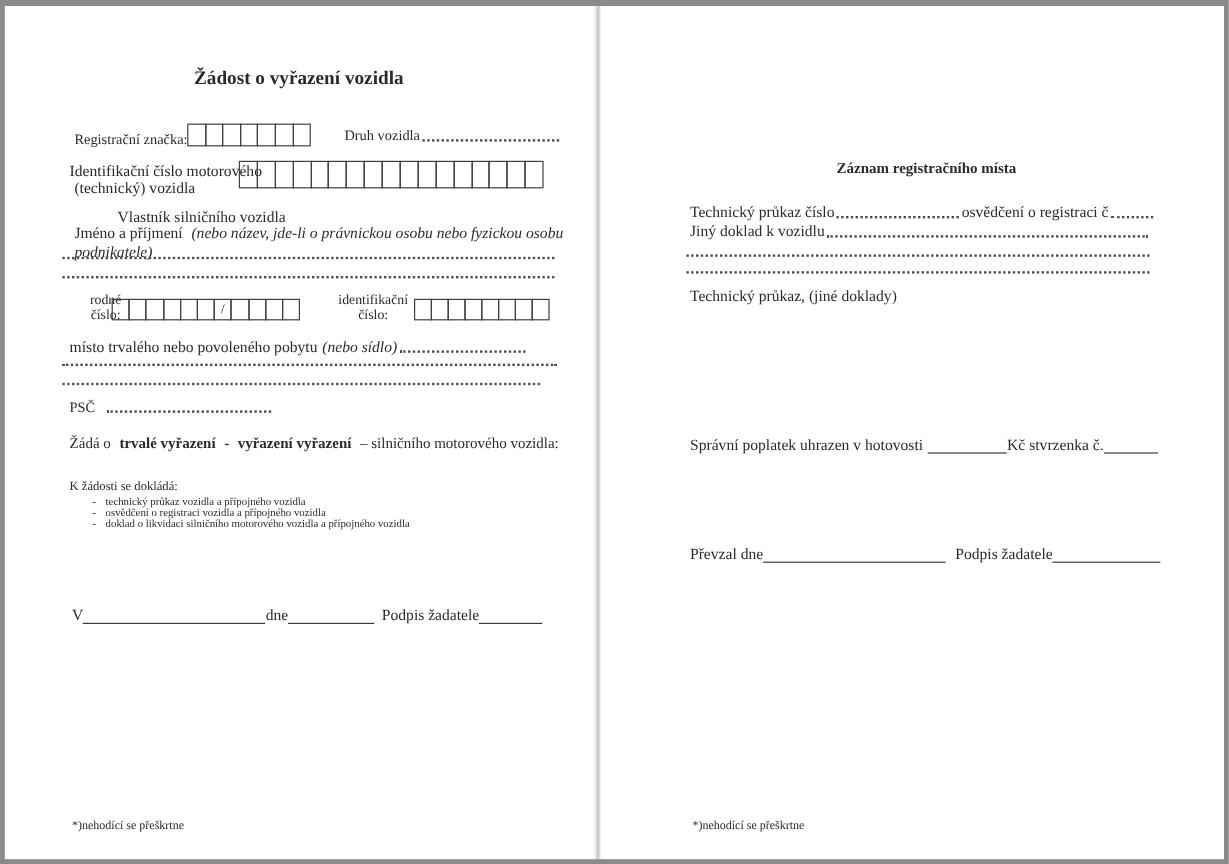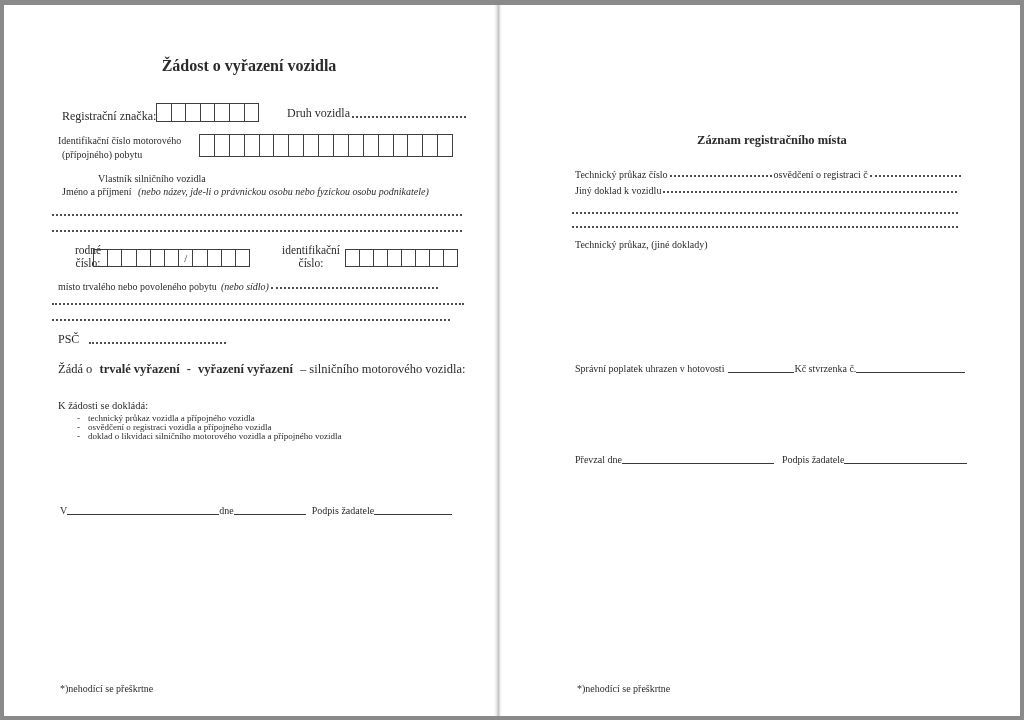--- a/index.html
+++ b/index.html
@@ -15,21 +15,21 @@
   .page   { position:absolute; top:0; height:100%; }
   .page1  { left:0; width:490px; }
   .page2  { left:498px; width:518px; }
   .abs    { position:absolute; }
   .center { text-align:center; }
   .b      { font-weight:bold; }
   .i      { font-style:italic; }
   .f16 { font-size:16px; }
   .f13 { font-size:12.5px; }
   .f12 { font-size:12px; }
-  .f11 { font-size:10px; }
+  .f11 { font-size:13px; }
   .f10 { font-size:10px; }
   .row  { display:flex; align-items:flex-end; }
   .dots { border-bottom:2px dotted #4f4f4f; margin:0 2px 3px 2px; }
   .dots.fill { flex:1; }
   .dotline { position:absolute; height:0; border-bottom:2px dotted #4f4f4f; }
   .uline { border-bottom:1px solid #3a3a3a; margin-bottom:1px; }
   .comb { display:flex; }
   .cell { border:1px solid #3f3f3f; margin-left:-1px; text-align:center;
           font-size:12px; color:#2b2b2b; }
   .cell:first-child { margin-left:0; }
@@ -64,21 +64,21 @@
           <span class="cell"></span>
           <span class="cell"></span>
           <span class="cell"></span>
         </div>
       <div class="abs row f12" style="left:283px; top:101px; width:181px;">
         <span>Druh vozidla</span>
         <span class="dots fill"></span>
       </div>
 
       <div class="abs f11" style="left:54px; top:130px;">Identifikační číslo motorového</div>
-      <div class="abs f11" style="left:58px; top:144px;">(přípojného) pobytu</div>
+      <div class="abs f11" style="left:58px; top:144px;">(technický) vozidla</div>
       <div class="abs comb comb-vin" style="left:195px; top:129px;">
           <span class="cell"></span>
           <span class="cell"></span>
           <span class="cell"></span>
           <span class="cell"></span>
           <span class="cell"></span>
           <span class="cell"></span>
           <span class="cell"></span>
           <span class="cell"></span>
           <span class="cell"></span>

